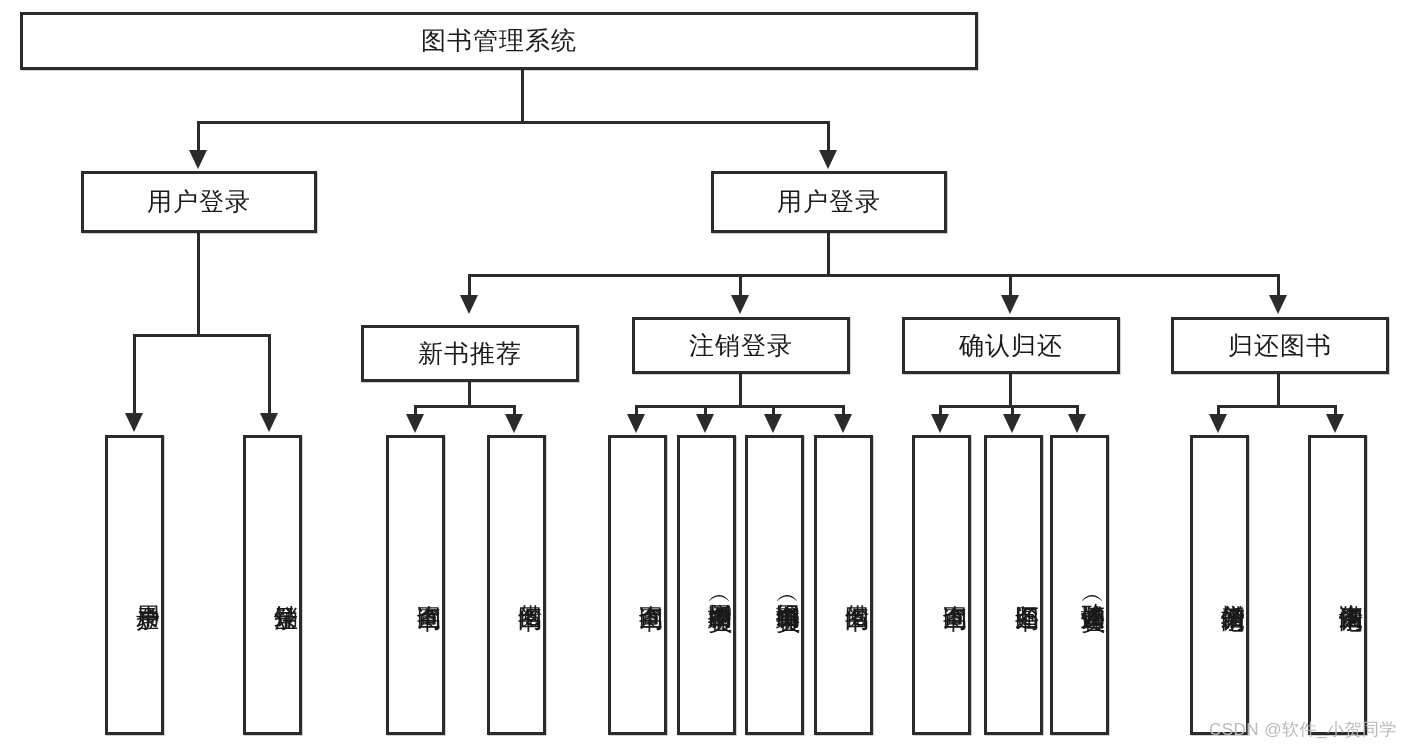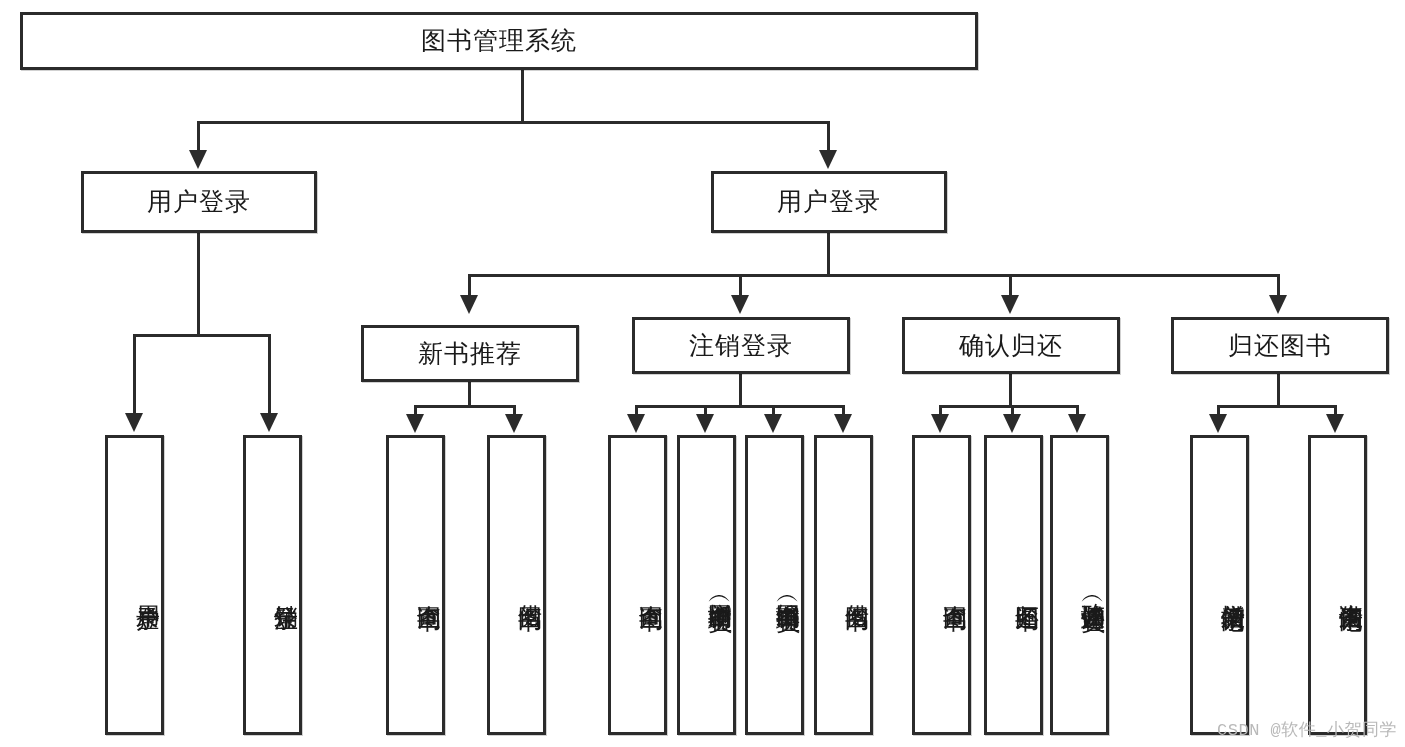--- a/index.html
+++ b/index.html
@@ -63,21 +63,21 @@
     border-top: 19px solid #2b2b2b;
   }
   #watermark {
     position: absolute;
     right: 8px;
     bottom: 6px;
     font-size: 17px;
     color: #b9b9b9;
     white-space: nowrap;
     letter-spacing: 0.5px;
-    font-family: Liberation Mono, monospace;
+    font-family: Liberation Sans, sans-serif;
   }
 </style>
 </head>
 <body>
 
 <div id="canvas">
 
   <div class="vline" style="left:521px; top:70px;  height:52px;"></div>
   <div class="hline" style="left:197px; top:121px; width:632px;"></div>
   <div class="vline" style="left:197px; top:121px; height:30px;"></div>

